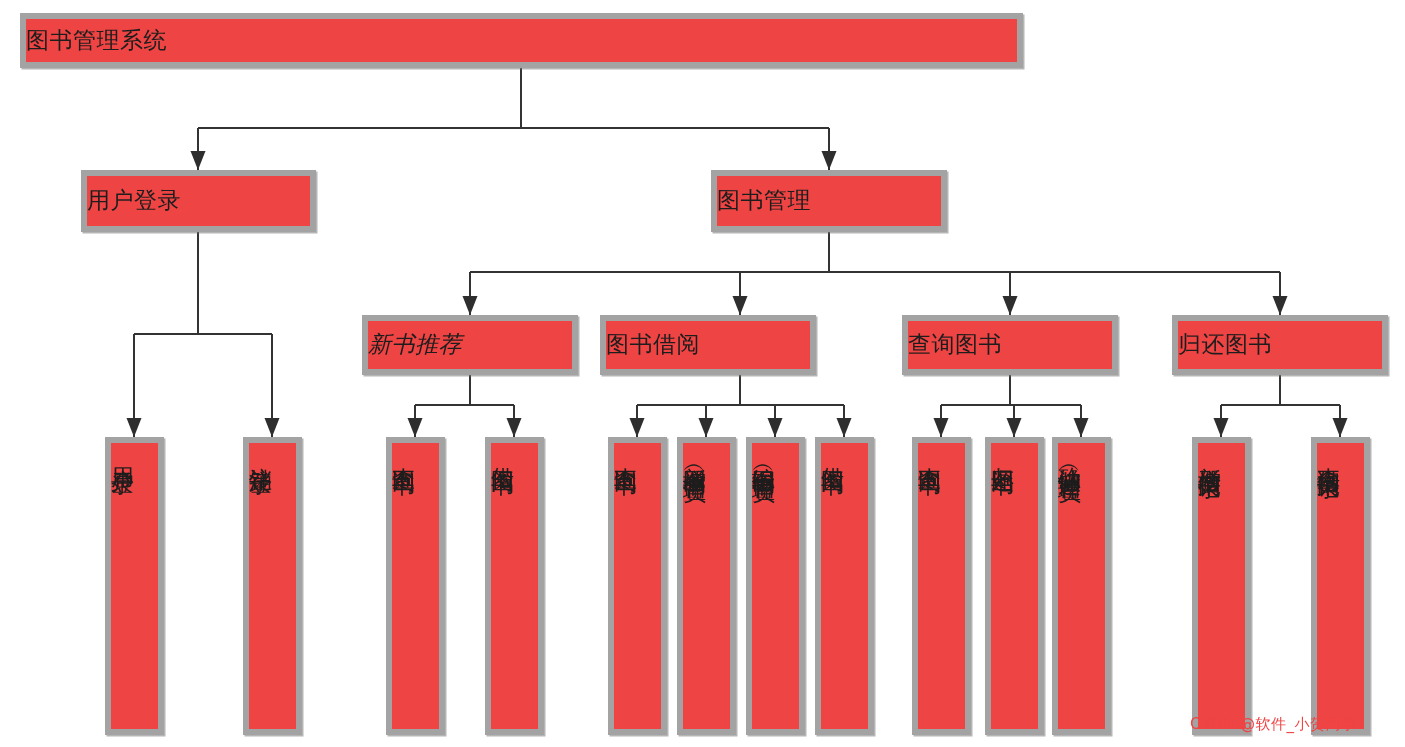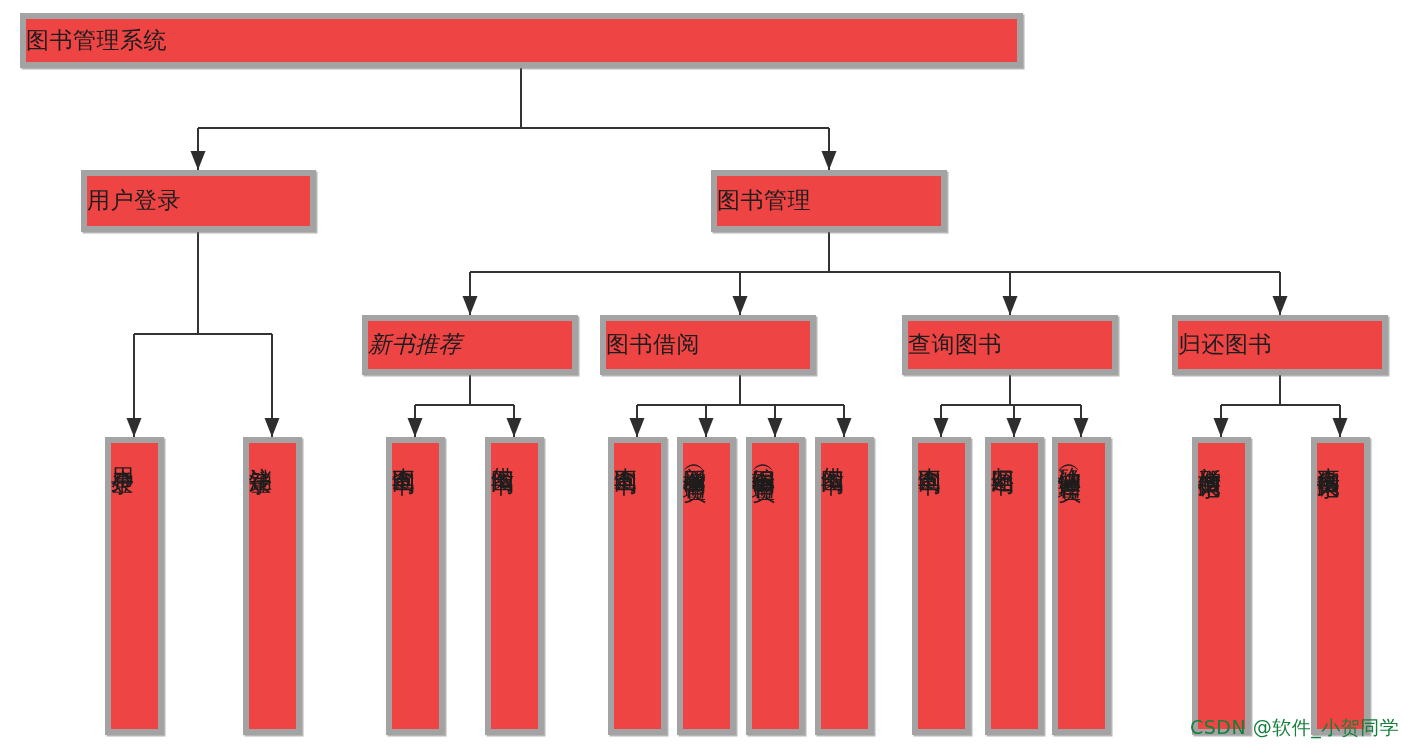--- a/index.html
+++ b/index.html
@@ -52,22 +52,22 @@
     writing-mode: vertical-rl;
     text-orientation: upright;
     white-space: normal;
     letter-spacing: 2px;
     font-size: 23px;
     line-height: 1.0;
     max-height: 100%;
   }
   .watermark {
     position: absolute;
-    color: #15803d;
-    font-size: 19px;
+    color: #ef4444;
+    font-size: 15px;
     letter-spacing: 0.5px;
     white-space: nowrap;
     z-index: 5;
     user-select: none;
   }
 </style>
 </head>
 <body>
 
 <div id="canvas">

